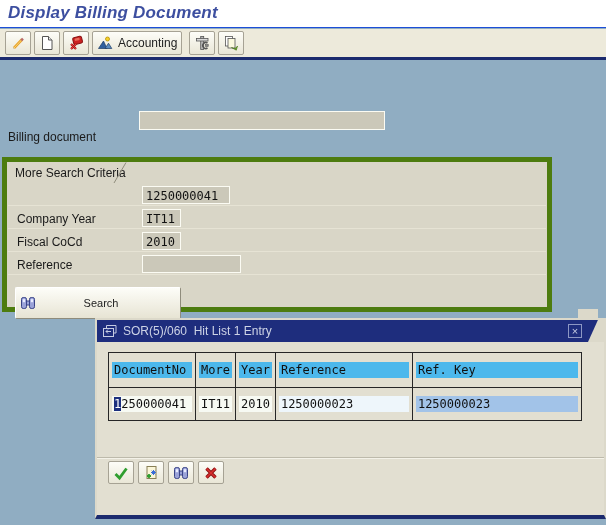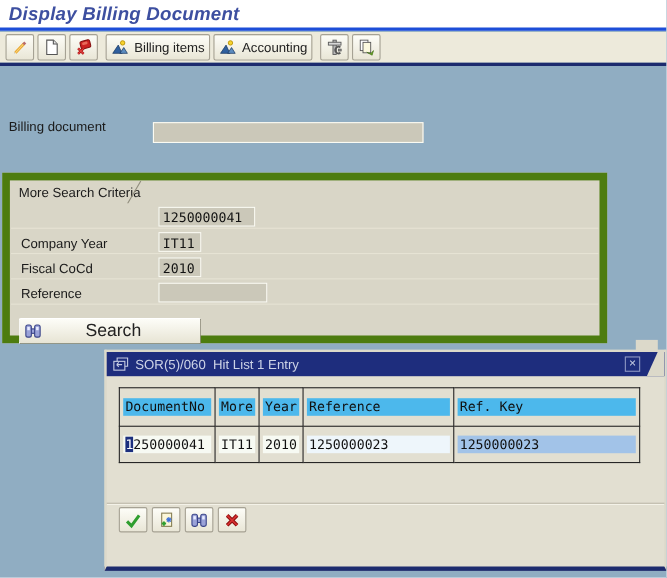--- a/index.html
+++ b/index.html
@@ -2,53 +2,53 @@
 <html><head>
 <meta charset="utf-8">
 <style>
   * { margin:0; padding:0; box-sizing:border-box; }
   html,body { width:606px; height:525px; }
   .screen {
     position:relative; width:606px; height:525px; overflow:hidden;
     background:#90adc2; font-family:"Liberation Sans",sans-serif; font-size:12px; color:#1a1a1a;
   }
   
-  .hdr-area { position:absolute; top:0; left:0; right:0; height:28px; background:#ffffff; border-bottom:3px solid #1d4ed8; }
+  .hdr-area { position:absolute; top:0; left:0; right:0; height:28px; background:#ffffff; border-bottom:1px solid #1d4ed8; }
   .page-title { padding:3px 0 0 8px; font-size:17px; font-weight:bold; font-style:italic; color:#3d4fa0; letter-spacing:.2px; }
   
   .toolbar { position:absolute; top:29px; left:0; right:0; height:28px; background:#edeadb; display:flex; align-items:center; padding-left:5px; }
   .tb-btn {
     height:24px; min-width:25px; margin-right:3px; padding:0 4px;
     display:inline-flex; align-items:center; justify-content:center; gap:5px;
     background:linear-gradient(#fdfdf8,#e9e6d6); border:1px solid #a6a294; border-radius:2px;
     font-family:"Liberation Sans",sans-serif; font-size:12px; color:#222; cursor:default;
   }
   .gap { margin-left:4px; }
   .navy-sep { position:absolute; top:57px; left:0; right:0; height:3px; background:#1c2b6e; }
   .ico { display:block; }
   
-  .top-label { position:absolute; left:8px; top:108px; }
+  .top-label { position:absolute; left:8px; top:130px; }
   .sap-input {
     background:#cbc8b9; border:1px solid #fbfbf3;
     font-family:"DejaVu Sans Mono",monospace; font-size:12px; color:#111; padding:2px 3px 0;
     overflow:hidden; white-space:pre;
   }
   .top-input { position:absolute; left:139px; top:111px; width:246px; height:19px; }
   
-  .panel { position:absolute; left:2px; top:157px; width:550px; height:155px; background:#d9d6c7; border:7px solid #4d7c0f; }
+  .panel { position:absolute; left:2px; top:157px; width:550px; height:155px; background:#d9d6c7; border:5px solid #4d7c0f; }
   .panel-tab { position:absolute; left:0; top:0; height:21px; padding:4px 0 0 8px; }
   .tab-slash { position:absolute; left:103px; top:0; }
   .psep { position:absolute; left:1px; right:1px; height:1px; background:#e6e3d4; }
   .prow-label { position:absolute; left:10px; }
   .pinput { position:absolute; left:135px; height:18px; }
   .search-btn {
-    position:absolute; left:8px; top:125px; width:166px; height:24px;
+    position:absolute; left:8px; top:125px; width:166px; height:32px;
     background:linear-gradient(#fdfdf8,#e7e4d4); border:1px solid #8f8c7c;
     border-top-color:#fff; border-left-color:#fff; border-radius:2px;
-    display:flex; align-items:center; font-size:16px; color:#222; cursor:default;
+    display:flex; align-items:center; font-size:11px; color:#222; cursor:default;
   }
   .search-btn .lbl { flex:1; text-align:center; padding-right:14px; }
   .search-btn .bico { margin-left:4px; }
   
   .dialog {
     position:absolute; left:95px; top:318px; width:511px; height:201px;
     border:2px solid #dcd9ca; border-bottom:4px solid #1c2b6e; background:#e2dfd1;
   }
   .dlg-frag { position:absolute; top:-11px; right:6px; width:20px; height:11px; background:#dcd9ca; }
   .dlg-titlebar {
@@ -116,28 +116,20 @@
         <path d="M9.5 1.5 v3.5 h3.5" fill="#e6e6e6" stroke="#555"></path>
       </svg>
     </button>
     <button class="tb-btn">
       <svg class="ico" width="16" height="16" viewBox="0 0 16 16">
         <rect x="5" y="2" width="9" height="7" rx="1.5" fill="#cc2222" stroke="#881111" transform="rotate(-14 9 5)"></rect>
         <rect x="6.8" y="3.2" width="5" height="2.4" rx="1" fill="#e86a5a" transform="rotate(-14 9 5)"></rect>
         <path d="M3 9 L8 14 M8 9 L3 14" stroke="#aa1111" stroke-width="2.2"></path>
         <path d="M3 9 L8 14 M8 9 L3 14" stroke="#e04040" stroke-width="1"></path>
       </svg>
-    </button>
-    <button class="tb-btn gap">
-      <svg class="ico" width="16" height="16" viewBox="0 0 16 16">
-        <circle cx="10.5" cy="4" r="2" fill="#f6d22e" stroke="#b88f00" stroke-width=".8"></circle>
-        <polygon points="1.5,13.5 6.5,6 10,13.5" fill="#2f5f9e" stroke="#1d3c66" stroke-width=".7"></polygon>
-        <polygon points="8,13.5 11.5,8.2 14.8,13.5" fill="#5c8cc0" stroke="#1d3c66" stroke-width=".7"></polygon>
-      </svg>
-      <span>Billing items</span>
     </button>
     <button class="tb-btn">
       <svg class="ico" width="16" height="16" viewBox="0 0 16 16">
         <circle cx="10.5" cy="4" r="2" fill="#f6d22e" stroke="#b88f00" stroke-width=".8"></circle>
         <polygon points="1.5,13.5 6.5,6 10,13.5" fill="#2f5f9e" stroke="#1d3c66" stroke-width=".7"></polygon>
         <polygon points="8,13.5 11.5,8.2 14.8,13.5" fill="#5c8cc0" stroke="#1d3c66" stroke-width=".7"></polygon>
       </svg>
       <span>Accounting</span>
     </button>
     <button class="tb-btn gap">

